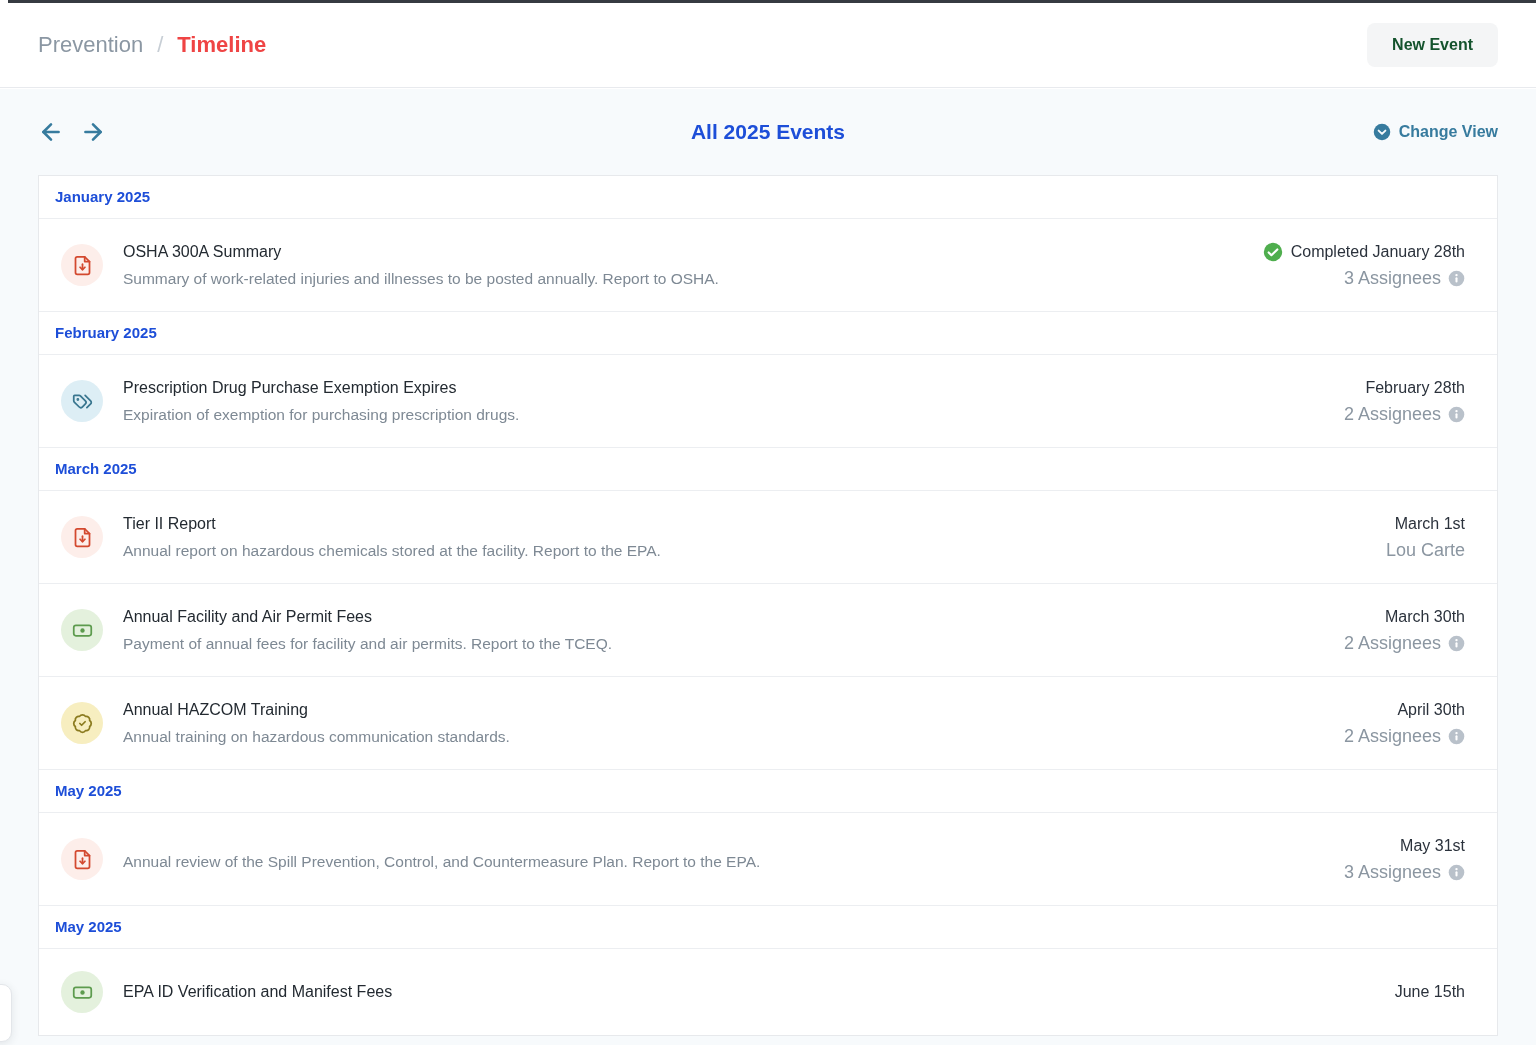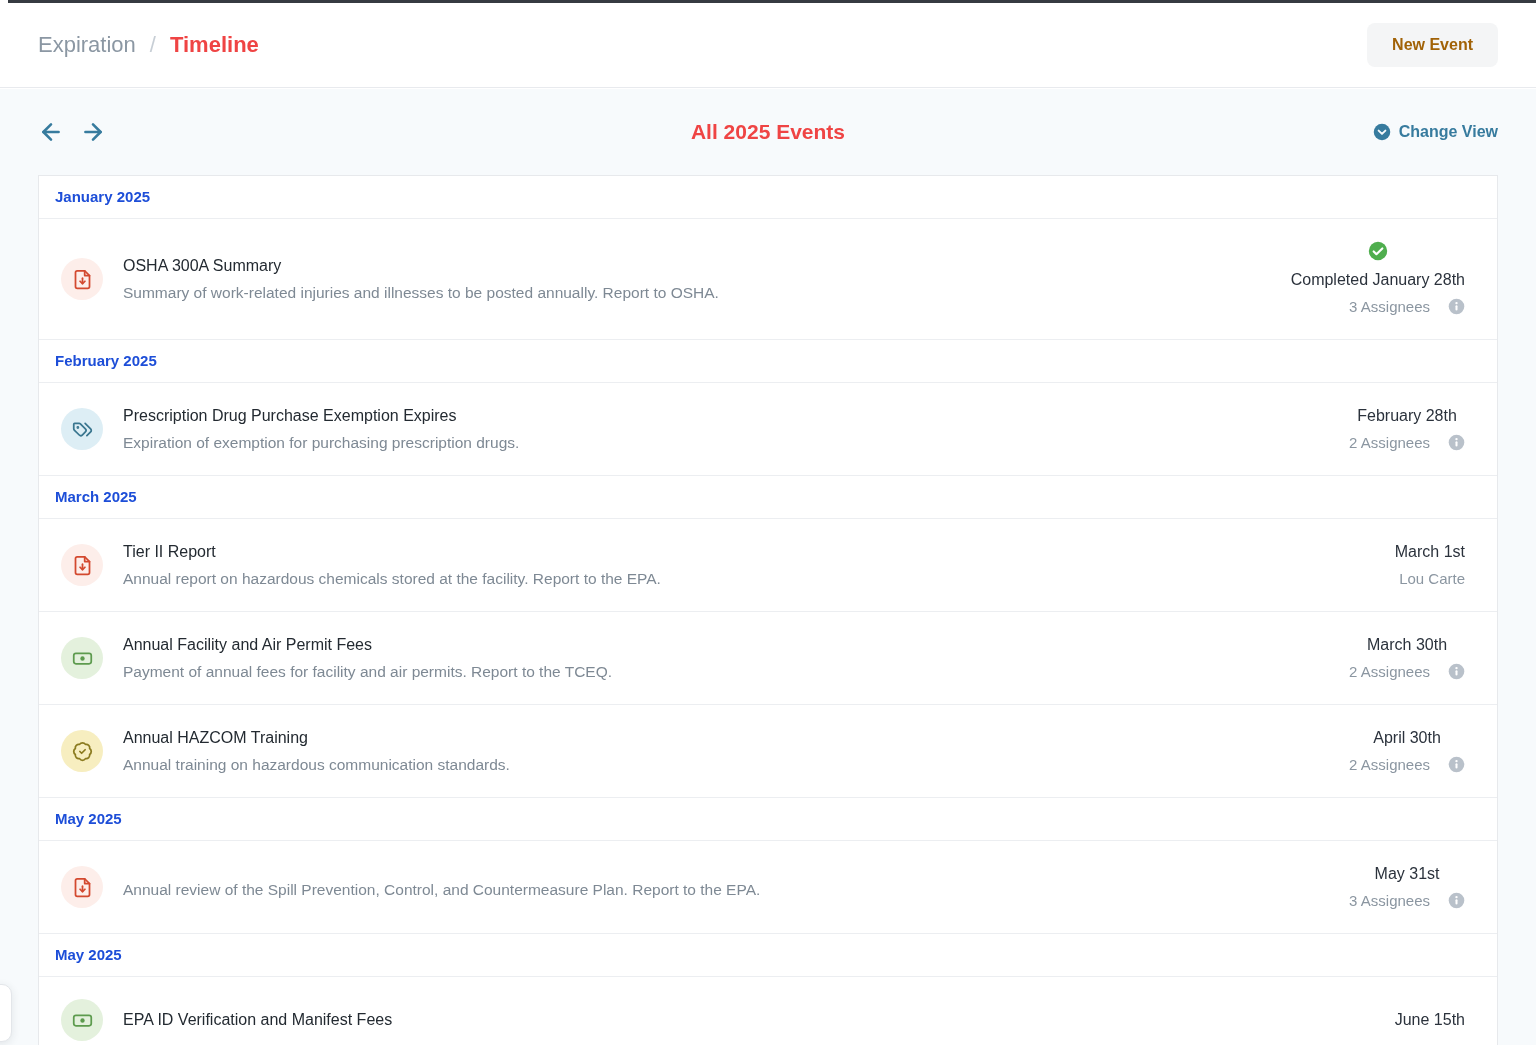--- a/index.html
+++ b/index.html
@@ -10,33 +10,33 @@
   .top-strip { position:absolute; top:0; left:8px; right:0; height:3px; background:#363b41; }
 
   
   .app-header { position:absolute; top:3px; left:0; right:0; height:85px; background:#ffffff;
     border-bottom:1px solid #e8eaee; display:flex; align-items:center; padding:0 38px; }
   .breadcrumb { display:flex; align-items:center; gap:14px; font-size:22px; }
   .crumb-parent { color:#8b97a3; cursor:pointer; }
   .crumb-sep { color:#c7ced5; font-weight:300; }
   .crumb-current { color:#ef4444; font-weight:700; }
   .new-event-btn { margin-left:auto; background:#f4f5f6; border:none; border-radius:8px;
-    padding:13px 25px; font-size:16px; font-weight:600; color:#a16207; cursor:pointer;
+    padding:13px 25px; font-size:16px; font-weight:600; color:#14532d; cursor:pointer;
     font-family:inherit; }
 
   
   .content { position:absolute; top:89px; left:0; right:0; bottom:0; background:#f7fafc; }
 
   
   .toolbar { position:relative; height:86px; padding:0 38px; display:flex; align-items:center; }
   .nav-arrows { display:flex; align-items:center; gap:16px; color:var(--accent); }
   .nav-arrow { width:26px; height:26px; cursor:pointer; display:flex; align-items:center; }
   .nav-arrow svg { width:26px; height:26px; }
   .toolbar-title { position:absolute; left:0; right:0; text-align:center; font-size:21px;
-    font-weight:700; color:#ef4444; pointer-events:none; }
+    font-weight:700; color:#1d4ed8; pointer-events:none; }
   .change-view { margin-left:auto; display:flex; align-items:center; gap:8px;
     color:var(--accent); font-size:16px; font-weight:600; cursor:pointer; position:relative; z-index:2; }
   .change-view .cv-icon { width:18px; height:18px; display:flex; }
   .change-view .cv-icon svg { width:18px; height:18px; }
 
   
   .timeline-card { margin:0 38px; background:#ffffff; border:1px solid #e7e9ec; }
   .month-row { padding:12px 16px; border-bottom:1px solid #eceef1; background:#ffffff; }
   .month-row span { font-size:15px; font-weight:600; color:#1d4ed8; }
   .event-row { display:flex; align-items:center; padding:22px 32px 22px 22px;
@@ -48,41 +48,41 @@
     stroke-width:2; stroke-linecap:round; stroke-linejoin:round; }
   .theme-red    { color:#d3492f; background:#fdeeea; }
   .theme-teal   { color:#39768f; background:#ddeef5; }
   .theme-green  { color:#5d9b4e; background:#e4f1dd; }
   .theme-yellow { color:#8a7a1e; background:#f7eec0; }
   .event-main { flex:1 1 auto; min-width:0; }
   .event-title { font-size:16px; font-weight:400; color:#232a31; line-height:22px; }
   .event-desc { font-size:15.5px; color:#7e8994; line-height:21px; margin-top:5px; }
   .event-meta { margin-left:20px; text-align:right; flex:0 0 auto; }
   .event-date { font-size:16px; color:#2b323c; font-weight:500; line-height:22px;
-    display:flex; align-items:center; justify-content:flex-end; gap:8px;flex-direction:column; }
+    display:flex; align-items:center; justify-content:flex-end; gap:8px; }
   .event-date .check-badge { width:20px; height:20px; display:flex; }
   .event-date .check-badge svg { width:20px; height:20px; }
-  .event-sub { margin-top:5px; font-size:15px; color:#8b96a1; line-height:21px;
-    display:flex; align-items:center; justify-content:flex-end; gap:18px; }
+  .event-sub { margin-top:5px; font-size:18px; color:#8b96a1; line-height:21px;
+    display:flex; align-items:center; justify-content:flex-end; gap:7px; }
   .event-sub .info-badge { width:17px; height:17px; display:flex; cursor:pointer; }
   .event-sub .info-badge svg { width:17px; height:17px; }
 
   
   .edge-widget { position:absolute; left:-14px; top:984px; width:26px; height:58px;
     background:#ffffff; border:1px solid #e3e6ea; border-radius:10px;
     box-shadow:0 2px 8px rgba(40,50,60,0.10); }
 </style>
 </head>
 <body>
 
 <div class="top-strip"></div>
 
 <header class="app-header">
   <nav class="breadcrumb">
-    <span class="crumb-parent">Expiration</span>
+    <span class="crumb-parent">Prevention</span>
     <span class="crumb-sep">/</span>
     <span class="crumb-current">Timeline</span>
   </nav>
   <button class="new-event-btn">New Event</button>
 </header>
 
 <div class="content">
   <div class="toolbar">
     <div class="nav-arrows">
       <span class="nav-arrow">

